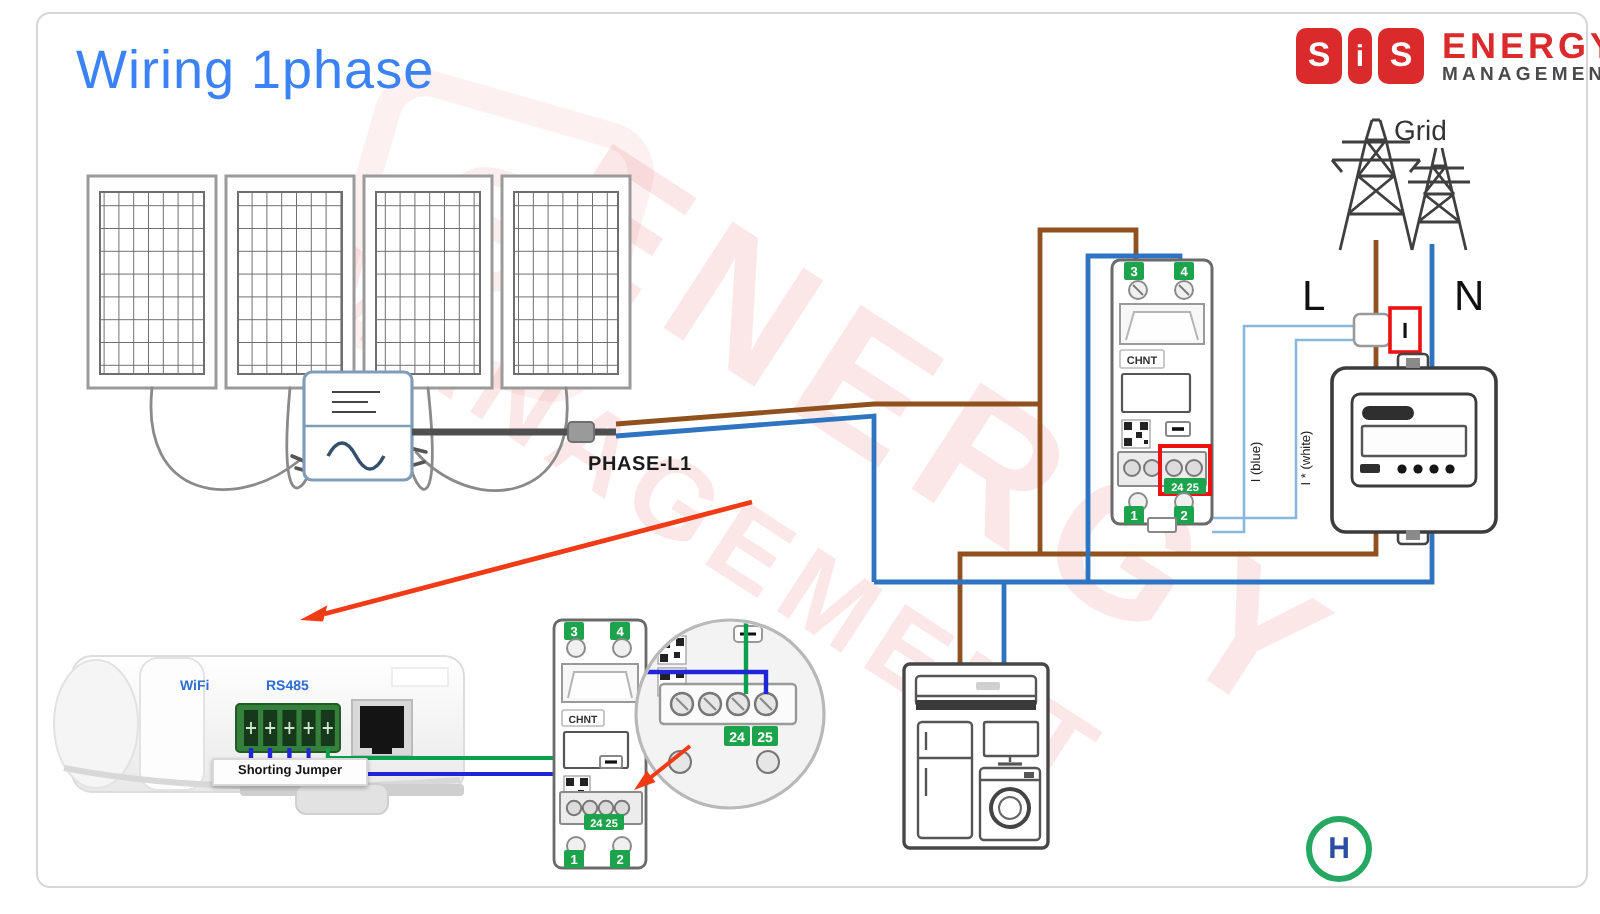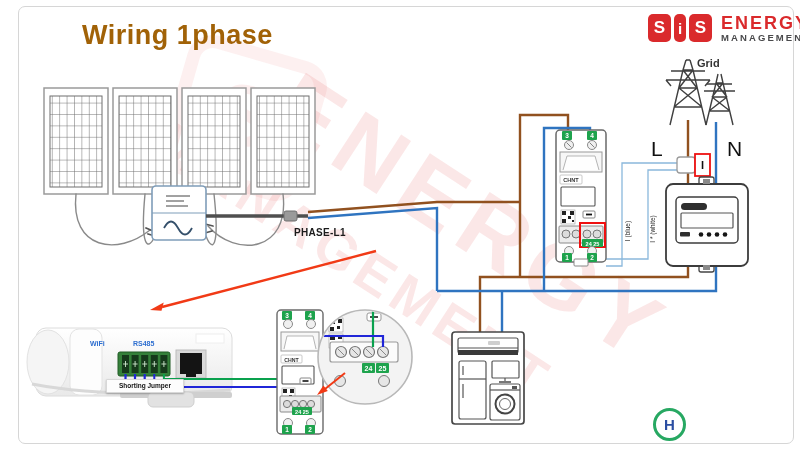--- a/index.html
+++ b/index.html
@@ -7,41 +7,41 @@
     width:800px;height:457px;position:relative;overflow:hidden;
     background:#ffffff;
     font-family:"Liberation Sans", sans-serif;
   }
   .abs{position:absolute;}
   .slide-frame{
     left:18px;top:6px;width:774px;height:436px;
     border:1px solid #d6d6d6;border-radius:7px;background:#fff;
   }
   .title{
-    left:38px;top:20px;font-size:27px;font-weight:700;color:#a16207;letter-spacing:.5px;margin-left:44px;
+    left:38px;top:20px;font-size:27px;font-weight:400;color:#3b82f6;letter-spacing:.5px;
   }
   
   .wm{color:rgba(222,70,70,0.13);font-weight:800;white-space:nowrap;pointer-events:none;}
   .wm-energy{left:312px;top:52px;font-size:92px;letter-spacing:10px;transform:rotate(33deg);transform-origin:left top;}
   .wm-mgmt{left:178px;top:108px;font-size:55px;letter-spacing:6px;transform:rotate(33deg);transform-origin:left top;}
   .wm-logo{left:172px;top:46px;width:118px;height:118px;border:13px solid rgba(230,90,90,0.09);
     border-radius:26px;transform:rotate(16deg);color:rgba(230,90,90,0.10);
     font-size:86px;font-weight:800;text-align:center;line-height:112px;}
   
   .sis{left:648px;top:14px;display:flex;align-items:center;gap:9px;}
   .sis-blocks{display:flex;gap:3px;align-items:flex-end;}
   .sis-block{background:#da2a2c;color:#fff;border-radius:5px;font-weight:800;
     display:flex;align-items:center;justify-content:center;}
   .sis-s{width:23px;height:28px;font-size:17px;}
   .sis-i{width:12px;height:28px;font-size:15px;}
   .sis-text{display:flex;flex-direction:column;line-height:1.05;}
   .sis-energy{color:#da2a2c;font-size:18px;font-weight:800;letter-spacing:2px;}
   .sis-mgmt{color:#4a4a4c;font-size:9.5px;font-weight:700;letter-spacing:2.1px;}
   
-  .lbl-grid{left:697px;top:57px;font-size:11px;color:#333;font-weight:bold;}
+  .lbl-grid{left:697px;top:57px;font-size:14px;color:#333;}
   .lbl-L{left:651px;top:137px;font-size:21px;color:#101010;font-weight:500;}
   .lbl-N{left:727px;top:137px;font-size:21px;color:#101010;font-weight:500;}
   .lbl-phase{left:294px;top:196px;font-size:10px;font-weight:800;color:#1b1b1b;letter-spacing:.3px;margin-top:31px;}
   .lbl-wifi{left:90px;top:340px;font-size:7px;font-weight:700;color:#2e6fd0;}
   .lbl-rs485{left:133px;top:340px;font-size:7px;font-weight:700;color:#2e6fd0;}
   .lbl-jumper{
     left:106px;top:379px;width:76px;height:12px;background:#fdfdfd;
     border:1px solid #d8d8d8;box-shadow:0 1px 2px rgba(0,0,0,.28);
     font-size:6.5px;font-weight:700;color:#141414;text-align:center;line-height:12px;border-radius:1px;}
   

